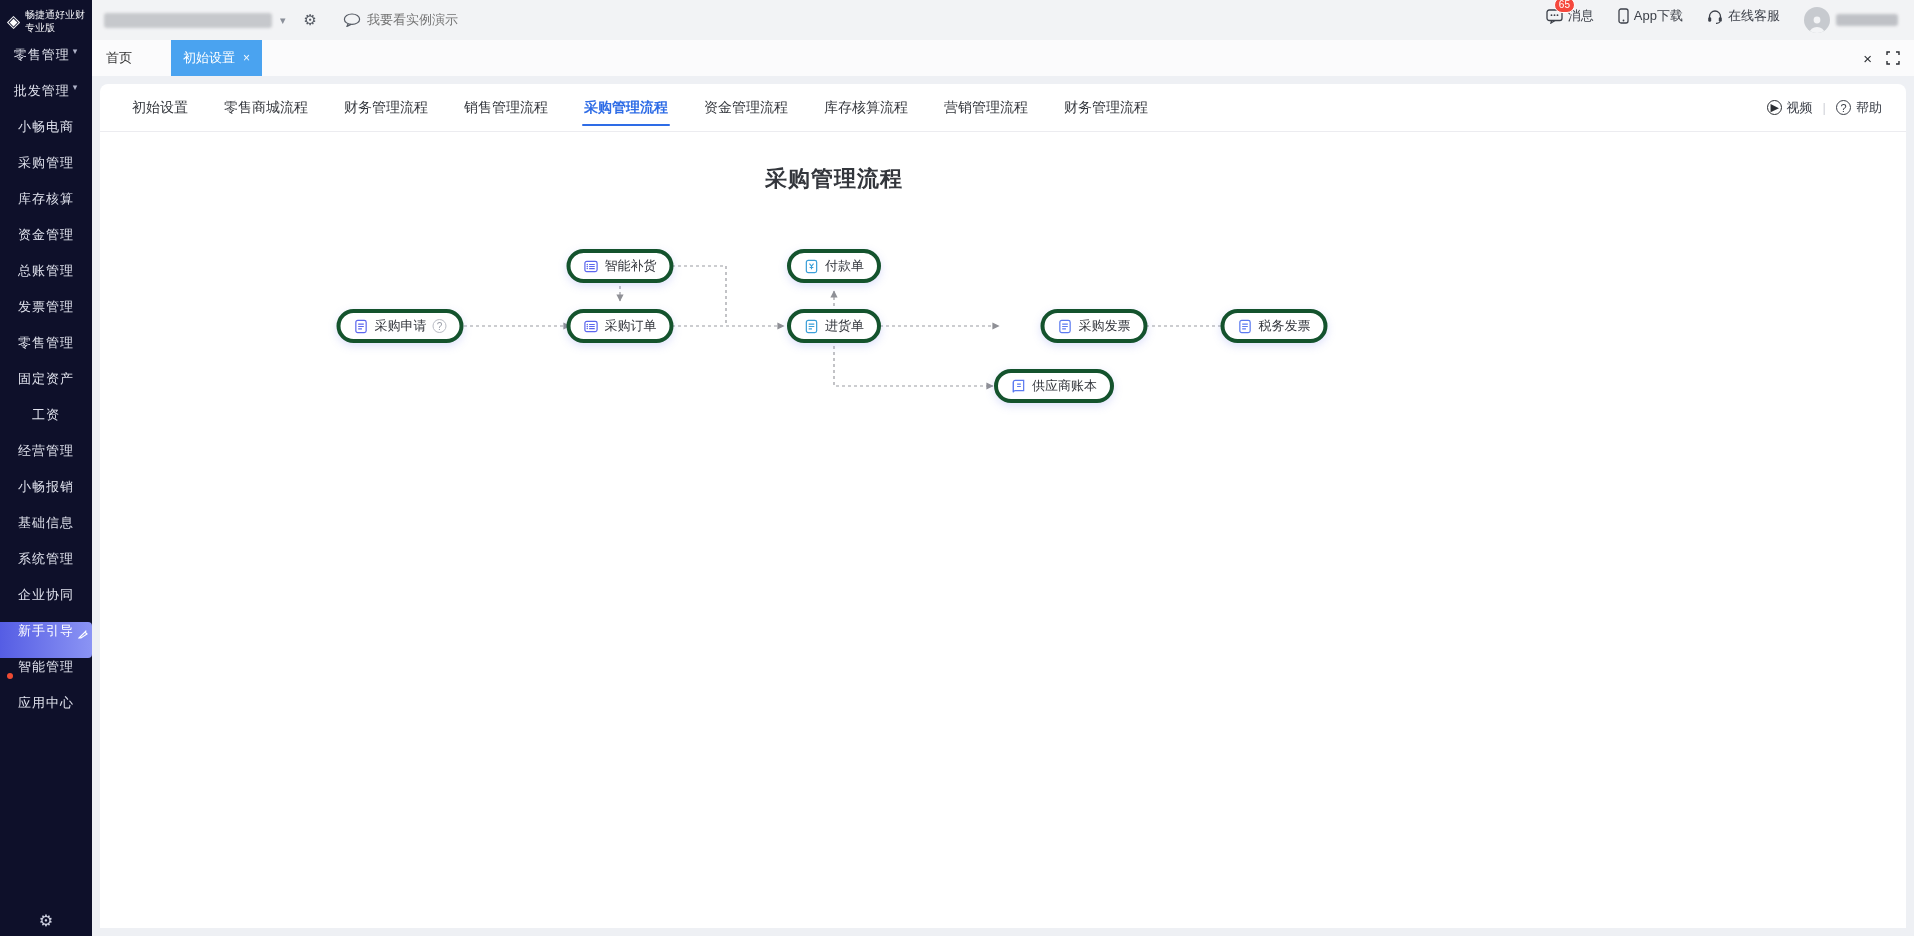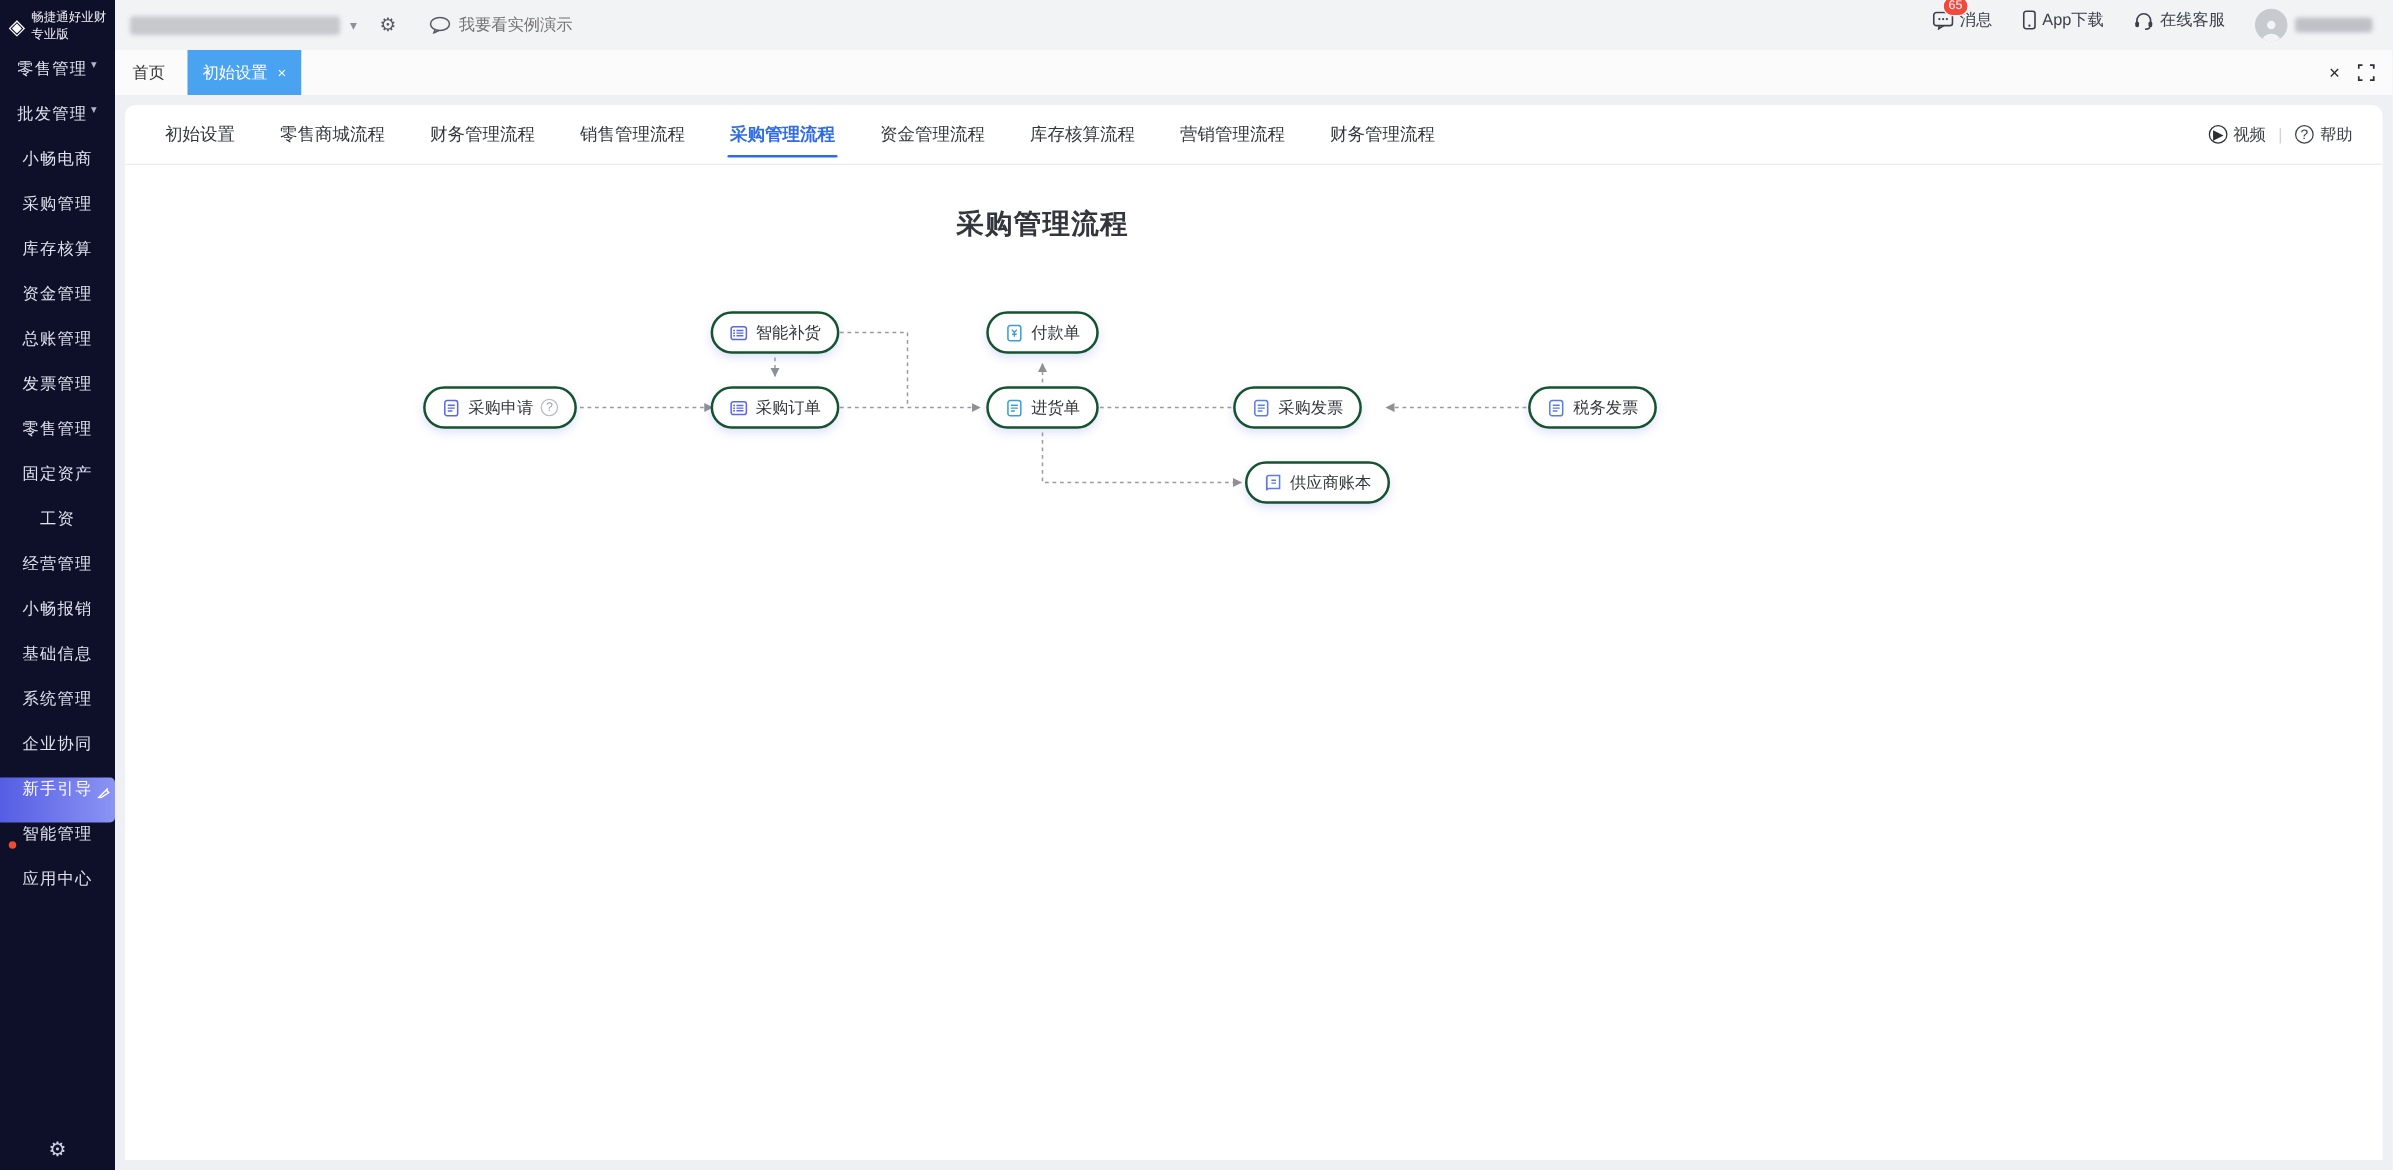--- a/index.html
+++ b/index.html
@@ -35,21 +35,21 @@
   .demo-link { display:flex; align-items:center; gap:6px; margin-left:26px; font-size:13px; color:#737373; cursor:pointer; }
   .tb-right { margin-left:auto; display:flex; align-items:flex-start; gap:24px; }
   .tb-item { position:relative; display:flex; align-items:center; gap:5px; font-size:13px; color:#3c4049; cursor:pointer; }
   .badge { position:absolute; top:-10px; left:8px; background:#f5483d; color:#fff; font-size:10px;
     line-height:14px; padding:0 4px; border-radius:8px; border:1px solid #fff; }
   .avatar-wrap { display:flex; align-items:center; gap:6px; cursor:pointer; }
   .avatar { width:26px; height:26px; border-radius:50%; background:#c7cacf; display:flex; align-items:flex-end; justify-content:center; overflow:hidden; }
   svg.ic { display:block; }
 
   
-  .tabrow { height:36px; background:#fbfbfc; display:flex; align-items:stretch; flex:0 0 36px; }
+  .tabrow { height:36px; background:#fbfbfc; display:flex; align-items:stretch; flex:0 0 36px;gap:21px; }
   .tab-home { display:flex; align-items:center; padding:0 18px 0 14px; font-size:13px; color:#333; cursor:pointer; }
   .tab-active { display:flex; align-items:center; gap:8px; padding:0 12px; background:#4aa3f0; color:#fff; font-size:13px; cursor:pointer; }
   .tab-active .tab-x { font-size:12px; opacity:.95; cursor:pointer; }
   .tabrow-right { margin-left:auto; display:flex; align-items:center; gap:14px; padding-right:14px; color:#2b2e33; }
   .tabrow-right .tr-close { font-size:15px; cursor:pointer; }
   .tabrow-right .tr-full { cursor:pointer; display:flex; }
 
   
   .content { flex:1; padding:8px 8px 8px 8px; min-height:0; }
   .card { background:#fff; border-radius:8px 8px 0 0; height:100%; overflow:hidden; }
@@ -64,21 +64,21 @@
   .cnav-right .qmark { border:1px solid #3c4049; border-radius:50%; width:15px; height:15px; font-size:11px;
     display:inline-flex; align-items:center; justify-content:center; }
   .cnav-right .grp { display:flex; align-items:center; gap:5px; cursor:pointer; }
 
   
   .flow-area { position:relative; width:1468px; height:520px; }
   .flow-title { position:absolute; top:32px; left:0; width:1468px; text-align:center;
     font-size:22px; color:#33363c; font-weight:600; letter-spacing:1px; }
   .flow-lines { position:absolute; left:0; top:0; }
   .fnode { position:absolute; transform:translate(-50%,-50%); display:flex; align-items:center; gap:6px;
-    height:34px; padding:0 13px; background:#fff; border:2px solid #14532d; border-radius:17px;
+    height:34px; padding:0 13px; background:#fff; border:4px solid #14532d; border-radius:17px;
     box-shadow:0 3px 8px rgba(125,135,240,.25); font-size:13px; color:#33363c; cursor:pointer; white-space:nowrap; }
   .fic { display:flex; }
   .fic.purple { color:#5b66ee; }
   .fic.blue { color:#3a9fd8; }
   .fic.indigo { color:#5b7af0; }
   .fhelp { width:14px; height:14px; border:1px solid #b9bcc4; color:#9a9ea8; border-radius:50%;
     font-size:10px; display:inline-flex; align-items:center; justify-content:center; cursor:pointer; }
 </style>
 </head>
 <body>
@@ -327,21 +327,21 @@
           <div class="fnode" style="left:734px;top:194px">
             <span class="fic blue">
                 <svg class="ic" width="15" height="15" viewBox="0 0 16 16">
                   <rect x="2.5" y="1.5" width="11" height="13" rx="2" fill="none" stroke="currentColor" stroke-width="1.3"></rect>
                   <path d="M5 5.5 H11 M5 8 H11 M5 10.5 H8.5" stroke="currentColor" stroke-width="1.2"></path>
                 </svg>
               </span>
             <span class="flabel">进货单</span>
           </div>
 
-          <div class="fnode" style="left:938px;top:194px">
+          <div class="fnode" style="left:994px;top:194px">
             <span class="fic indigo">
                 <svg class="ic" width="15" height="15" viewBox="0 0 16 16">
                   <rect x="2.5" y="1.5" width="11" height="13" rx="2" fill="none" stroke="currentColor" stroke-width="1.3"></rect>
                   <path d="M5 5.5 H11 M5 8 H11 M5 10.5 H9" stroke="currentColor" stroke-width="1.2"></path>
                 </svg>
               </span>
             <span class="flabel">采购发票</span>
           </div>
 
           <div class="fnode" style="left:954px;top:254px">

